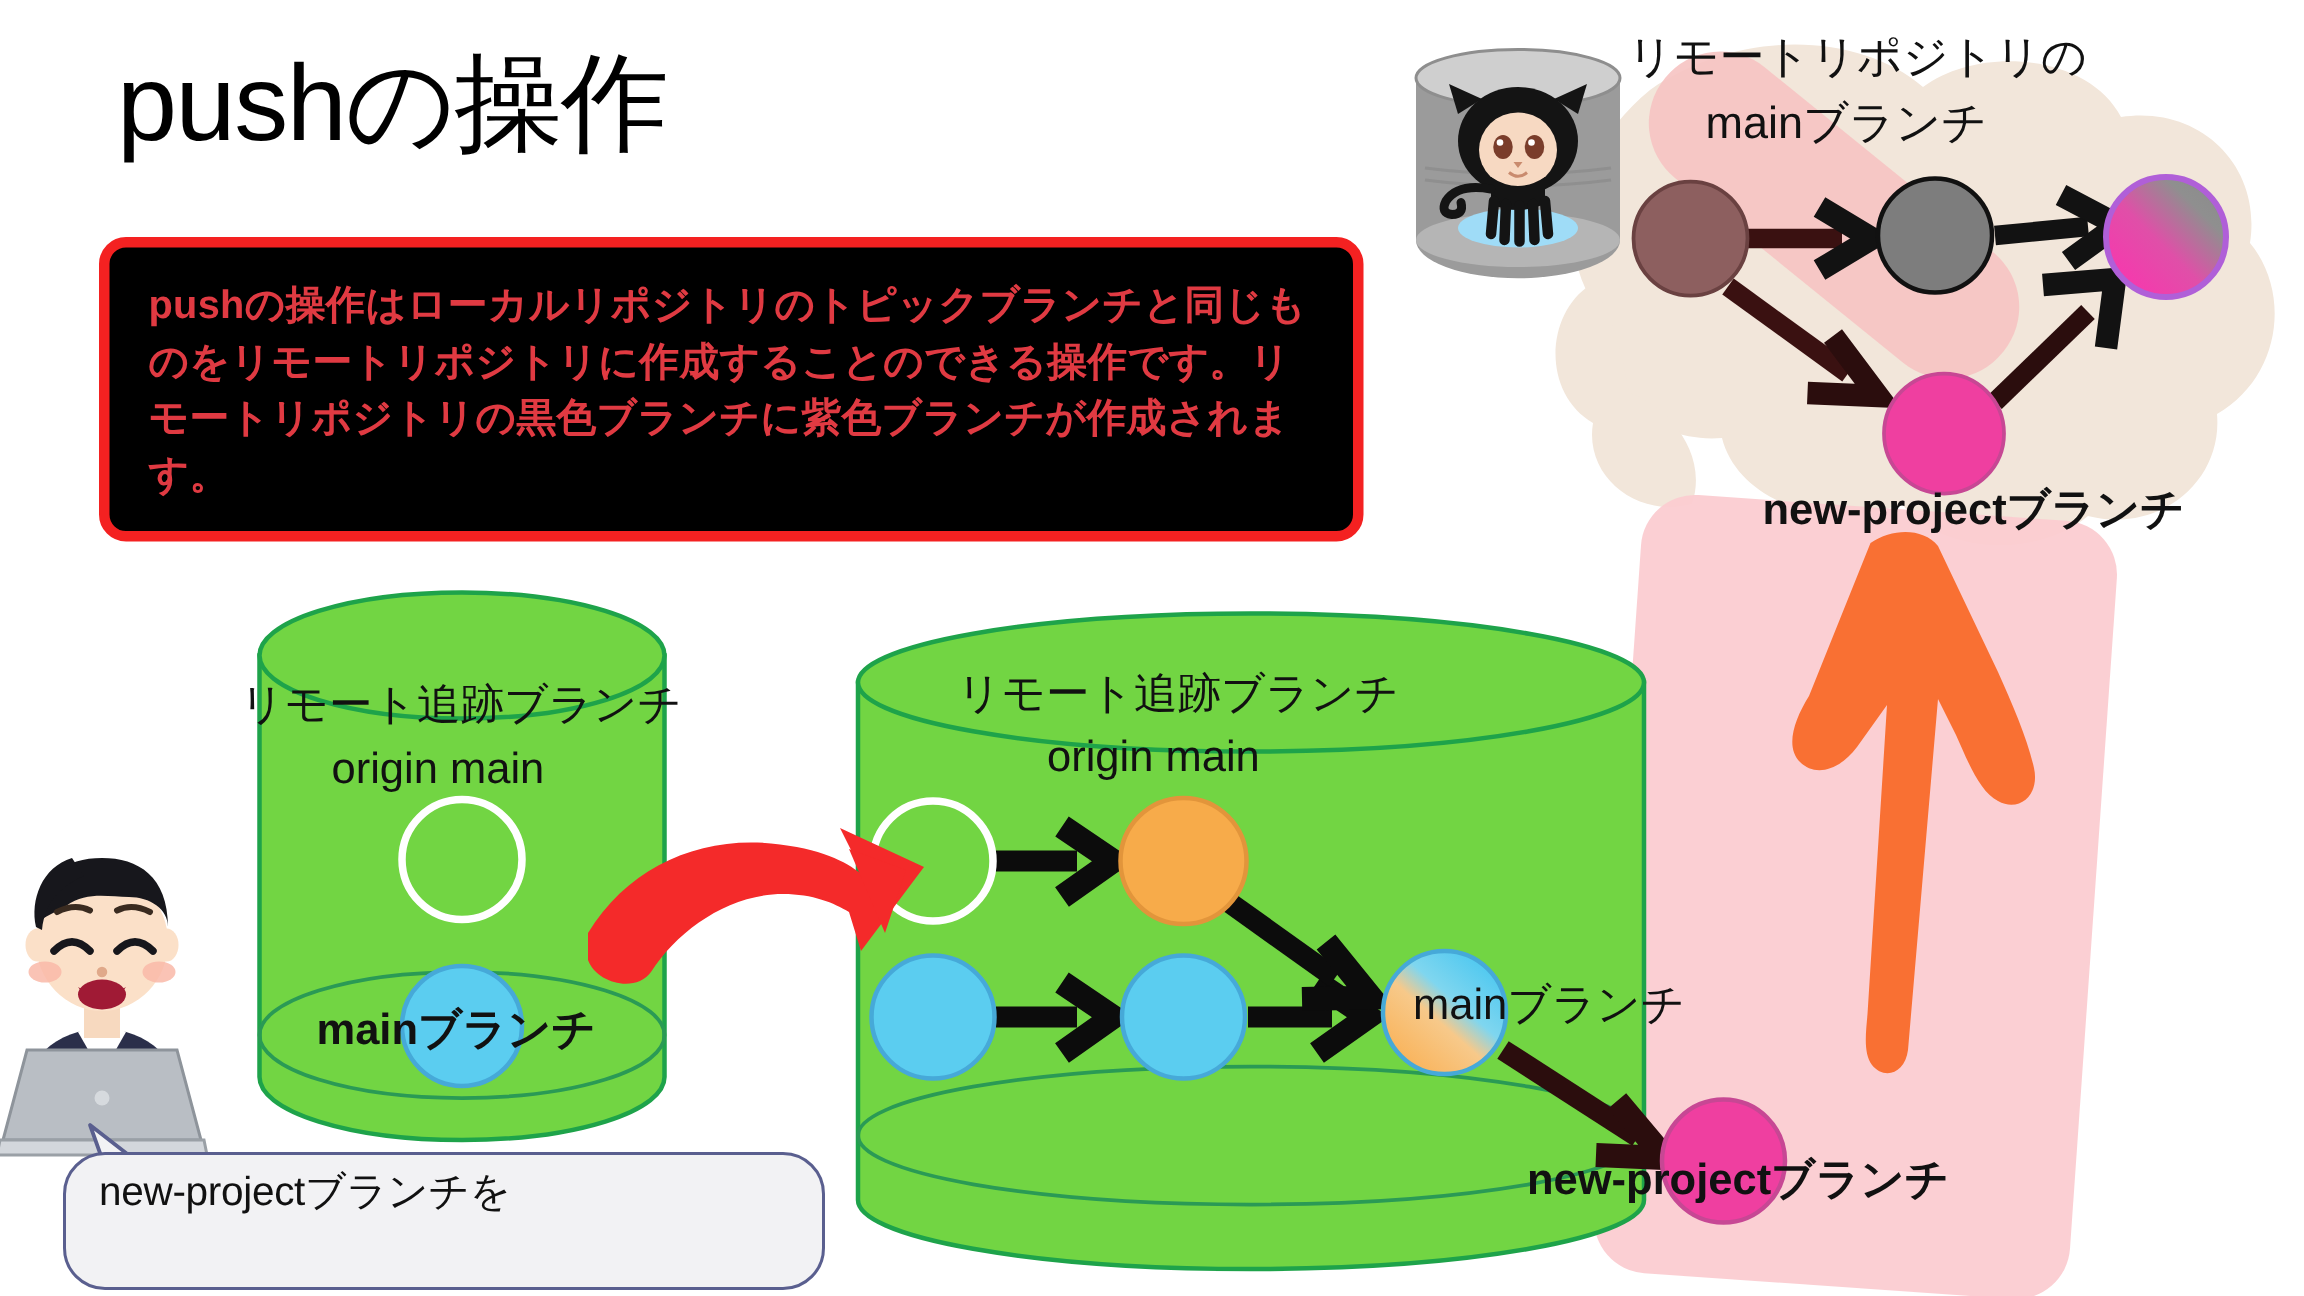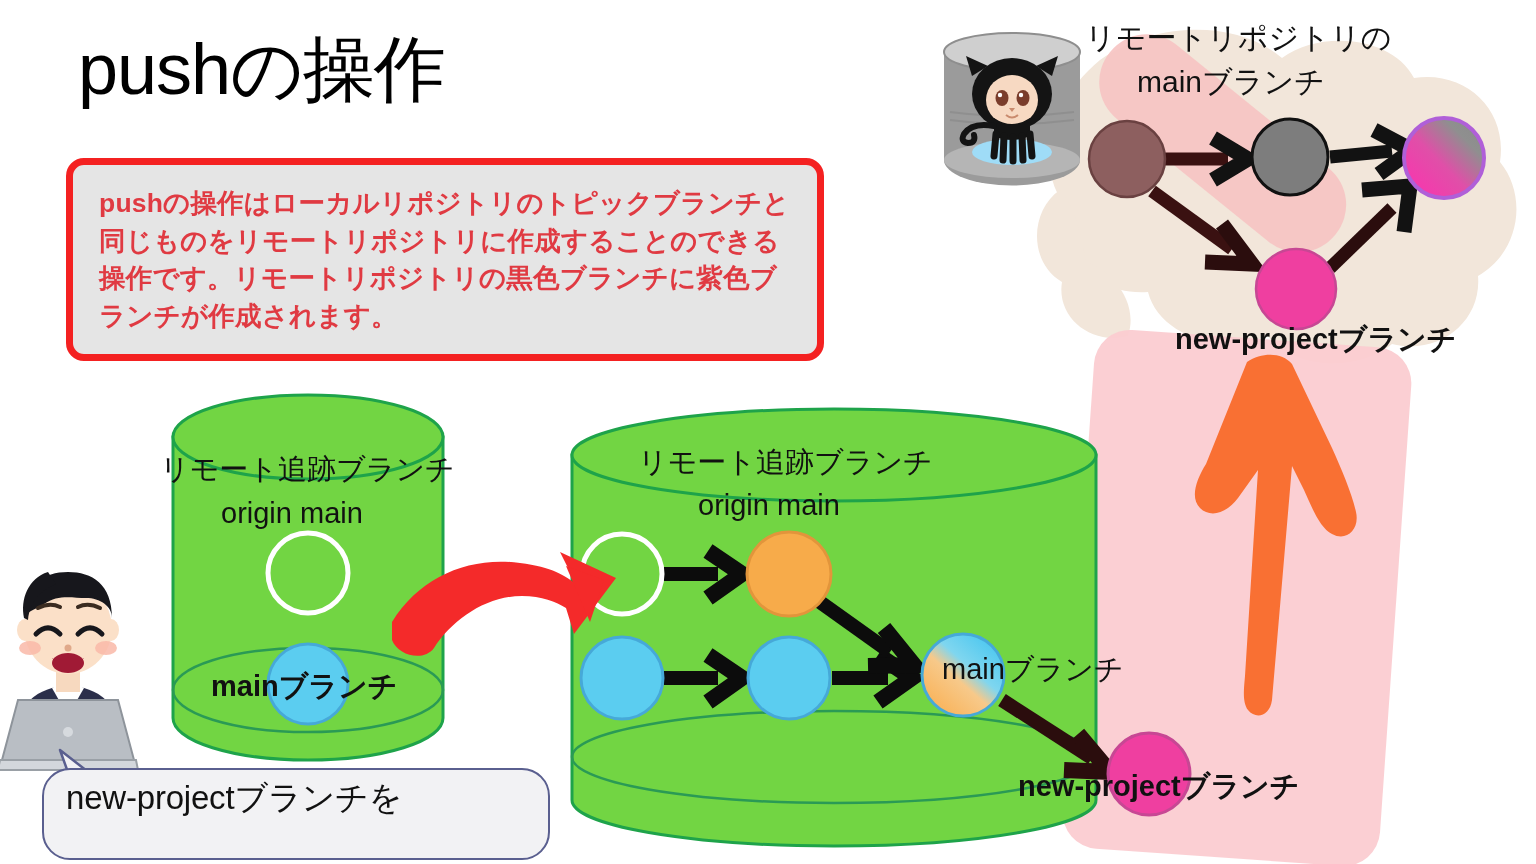--- a/index.html
+++ b/index.html
@@ -10,22 +10,22 @@
 
   
   #page-title{
     position:absolute;left:78px;top:33px;
     font-size:72px;font-weight:normal;letter-spacing:-1px;color:#000;
     line-height:1;white-space:nowrap;
   }
 
   
   #callout-box{
-    position:absolute;left:66px;top:158px;width:758px;
-    border:7px solid #f42121;border-radius:18px;background:#e5e5e5;
+    position:absolute;left:66px;top:158px;width:843px;
+    border:7px solid #f42121;border-radius:18px;background:#000000;
     box-sizing:border-box;padding:20px 26px 18px 26px;
   }
   #callout-text{
     font-size:26.5px;font-weight:bold;line-height:1.42;color:#e03a42;
     letter-spacing:0.2px;
   }
 
   
   .lbl{position:absolute;white-space:nowrap;color:#111;}
   .lbl.cjk{font-weight:normal;}
@@ -42,21 +42,21 @@
   #big-cyl-label-2{left:698px;top:489px;font-size:29px;}
   #big-cyl-main-label{left:942px;top:650px;font-size:29px;}
   #big-cyl-np-label{left:1018px;top:767px;font-size:29px;font-weight:bold;}
 
   
   #speech-bubble{
     position:absolute;left:42px;top:768px;width:508px;height:92px;
     background:#f2f2f4;border:2.5px solid #5a5f8f;border-radius:28px;
     box-sizing:border-box;padding:7px 20px 0 22px;
   }
-  #speech-text{font-size:33px;line-height:1.3;color:#111;letter-spacing:-0.2px;}
+  #speech-text{font-size:27px;line-height:1.3;color:#111;letter-spacing:-0.2px;}
   #speech-tail{position:absolute;left:56px;top:748px;width:44px;height:34px;}
 </style>
 </head>
 <body>
 
 <div class="stage">
 
   <svg class="layer" viewBox="0 0 1536 864">
     <defs>
       <linearGradient id="gradMergePurple" x1="0" y1="1" x2="1" y2="0">

